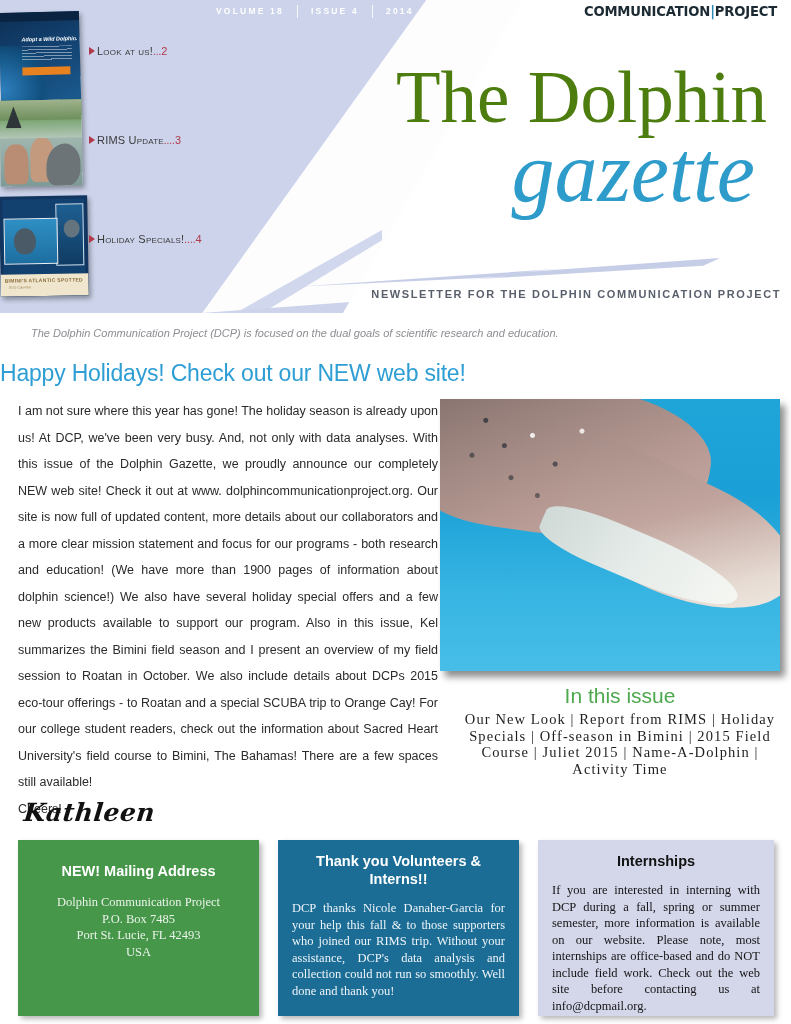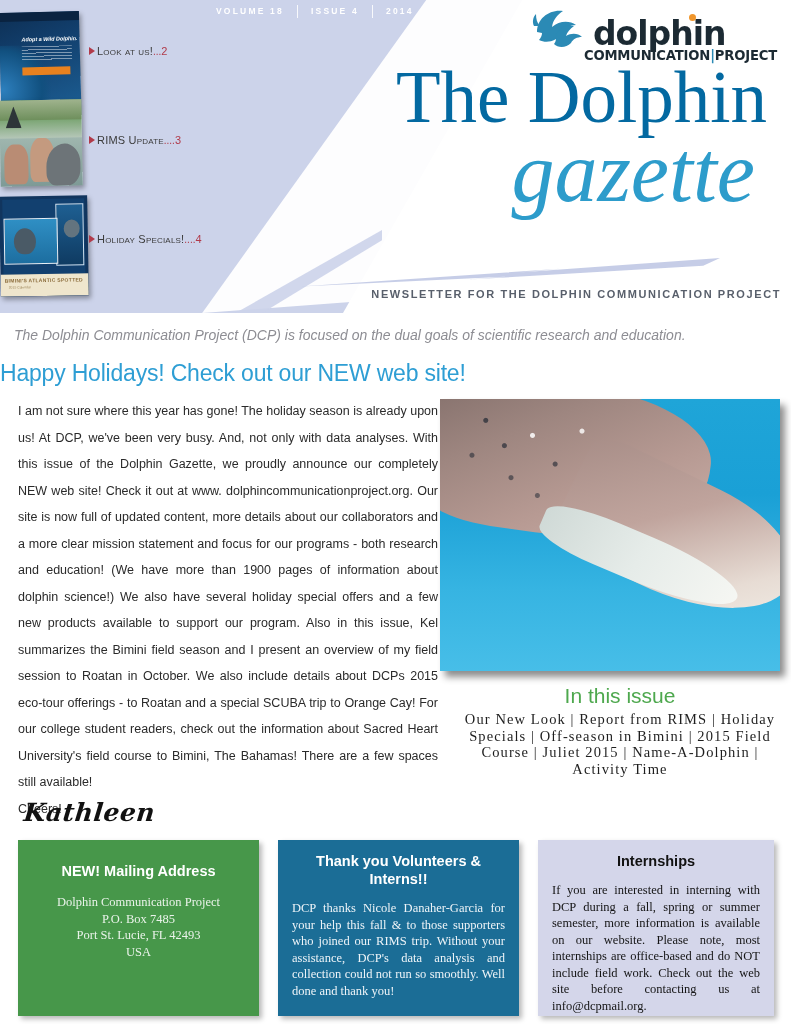--- a/index.html
+++ b/index.html
@@ -70,21 +70,21 @@
     font-family:"DejaVu Sans", sans-serif;
     font-weight:bold;font-size:13.2px;color:#1c2a33;letter-spacing:-0.2px;
     text-align:right;margin-top:-2px;white-space:nowrap;
   }
   .logo-sub .bar{color:#2b8ab5;}
 
   
   .masthead{position:absolute;right:24px;top:60px;width:520px;text-align:right;z-index:7;}
   .mast-1{
     font-family:"Liberation Serif", serif;
-    font-size:73px;line-height:76px;color:#0369a1;font-weight:normal;
+    font-size:73px;line-height:76px;color:#4d7c0f;font-weight:normal;
     letter-spacing:0px;
   }
   .mast-2{
     font-family:"Liberation Serif", serif;
     font-style:italic;font-size:86px;line-height:80px;color:#2d9ccb;
     margin-top:-4px;margin-right:12px;
   }
   .mast-sub{
     position:absolute;right:10px;top:288px;
     font-size:11px;font-weight:bold;letter-spacing:1.6px;color:#585f6b;
@@ -138,22 +138,22 @@
     font-family:"Liberation Sans", sans-serif;letter-spacing:.2px;
   }
   .toc-dots{font-size:10px;color:#b13a4a;}
   .toc-num{font-size:11px;color:#b13a4a;}
   .toc-1{top:45px;}
   .toc-2{top:134px;}
   .toc-3{top:233px;}
 
   
   .tagline{
-    position:absolute;left:14px;top:327px;
-    font-size:14px;font-style:italic;color:#8d8d93;
+    position:absolute;left:31px;top:327px;
+    font-size:11px;font-style:italic;color:#8d8d93;
     font-family:"Liberation Sans", sans-serif;
   }
 
   
   .headline{
     position:absolute;left:0;top:360px;
     font-size:23px;color:#2e9ed4;font-weight:normal;
     font-family:"Liberation Sans", sans-serif;letter-spacing:-.2px;
   }
 
@@ -268,33 +268,20 @@
 
   <div class="volume-strip">
     <span class="vi">VOLUME 18</span>
     <span class="sep"></span>
     <span class="vi">ISSUE 4</span>
     <span class="sep"></span>
     <span class="vi">2014</span>
   </div>
 
   <div class="logo">
-    <div class="logo-row">
-      <div class="logo-mark">
-        <svg viewBox="0 0 58 44" width="58" height="44" aria-hidden="true">
-          <path d="M5 26 C5 12, 18 3, 31 5 C25 9, 21 14, 20 21 C27 15, 37 14, 44 19 C38 19, 33 22, 30 27 C25 35, 15 38, 7 34 C9 32, 10 29, 10 27 Z" fill="#2b8ab5"></path>
-          <path d="M24 30 C26 22, 34 18, 42 20 C38 23, 35 26, 34 30 C39 27, 46 27, 50 31 C45 31, 41 33, 39 37 C34 42, 26 42, 22 38 C24 36, 24 33, 24 30 Z" fill="#2b8ab5"></path>
-          <path d="M2 20 C0 16, 1 11, 4 8 C4 13, 5 17, 8 20 Z" fill="#2b8ab5"></path>
-        </svg>
-      </div>
-      <div class="logo-word">
-        <span>dolphin</span>
-        <span class="logo-dot"></span>
-      </div>
-    </div>
     <div class="logo-sub">
       <span>COMMUNICATION</span><span class="bar">|</span><span>PROJECT</span>
     </div>
   </div>
 
   <div class="masthead">
     <div class="mast-1">The Dolphin</div>
     <div class="mast-2">gazette</div>
   </div>
   <div class="mast-sub">NEWSLETTER FOR THE DOLPHIN COMMUNICATION PROJECT</div>

